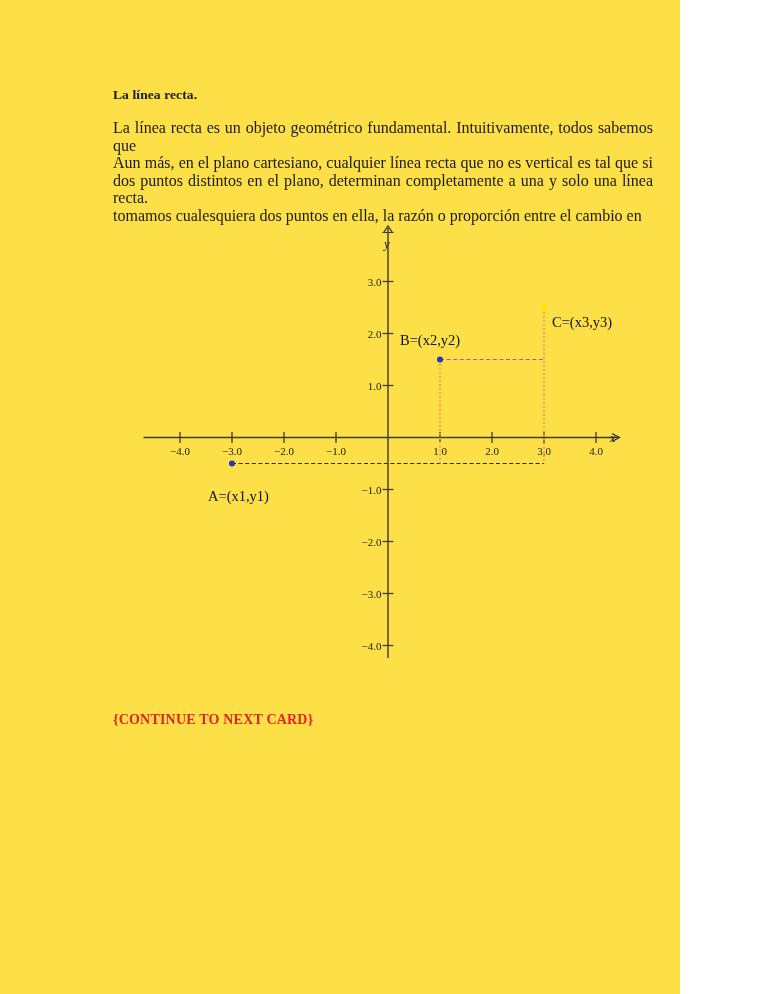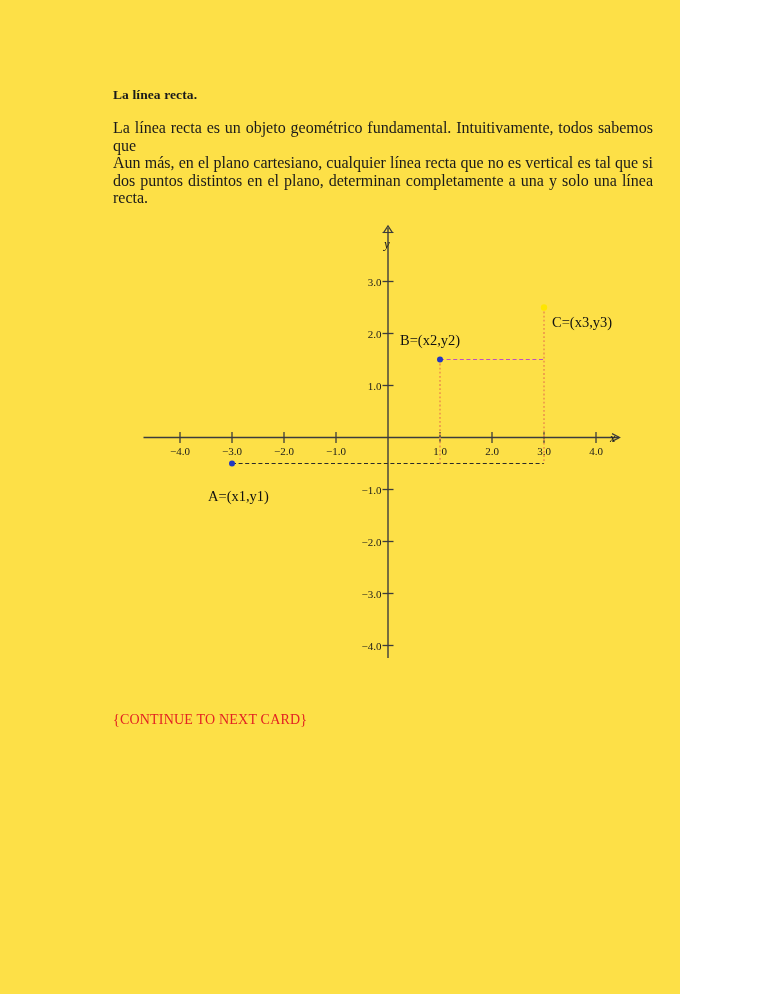--- a/index.html
+++ b/index.html
@@ -13,35 +13,36 @@
   }
   #paragraph{
     position:absolute;left:113px;top:119px;width:540px;
     font-size:16px;line-height:17.6px;
   }
   .para-line{text-align:justify;text-align-last:justify;}
   .para-line:last-child{text-align-last:left;}
   #chart-layer{position:absolute;left:0;top:0;width:768px;height:994px;}
   #continue-note{
     position:absolute;left:113px;top:712px;
-    font-size:14px;font-weight:normal;letter-spacing:.2px;
+    font-size:14px;font-weight:bold;letter-spacing:.2px;
   }
   svg text{font-family:"Liberation Serif", serif;}
 </style>
 </head>
 <body>
 
 <div id="page">
 
   <div id="doc-title">La línea recta.</div>
 
   <div id="paragraph">
     <div class="para-line">La línea recta es un objeto geométrico fundamental. Intuitivamente, todos sabemos que</div>
     <div class="para-line">Aun más, en el plano cartesiano, cualquier línea recta que no es vertical es tal que si</div>
     <div class="para-line">dos puntos distintos en el plano, determinan completamente a una y solo una línea recta.</div>
+    <div class="para-line">tomamos cualesquiera dos puntos en ella, la razón o proporción entre el cambio en</div>
   </div>
 
   <div id="chart-layer"><svg width="768" height="994" viewBox="0 0 768 994">
         <line x1="143.5" y1="437.5" x2="619" y2="437.5" stroke="#3c3c3c" stroke-width="1.4"></line>
         <line x1="388" y1="228" x2="388" y2="658" stroke="#3c3c3c" stroke-width="1.4"></line>
         <path d="M612,433.6 L619.6,437.5 L612,441.4" fill="none" stroke="#3c3c3c" stroke-width="1.2"></path>
         <text x="610" y="442" font-size="12" font-style="italic" fill="#1a1a1a">x</text>
         <path d="M383.6,232.6 L388,225.8 L392.4,232.6" fill="none" stroke="#3c3c3c" stroke-width="1.2"></path>
         <line x1="382.5" y1="232.5" x2="393.5" y2="232.5" stroke="#3c3c3c" stroke-width="1.1"></line>
         <text x="387" y="248" font-size="13" font-style="italic" text-anchor="middle" fill="#1a1a1a">y</text>

